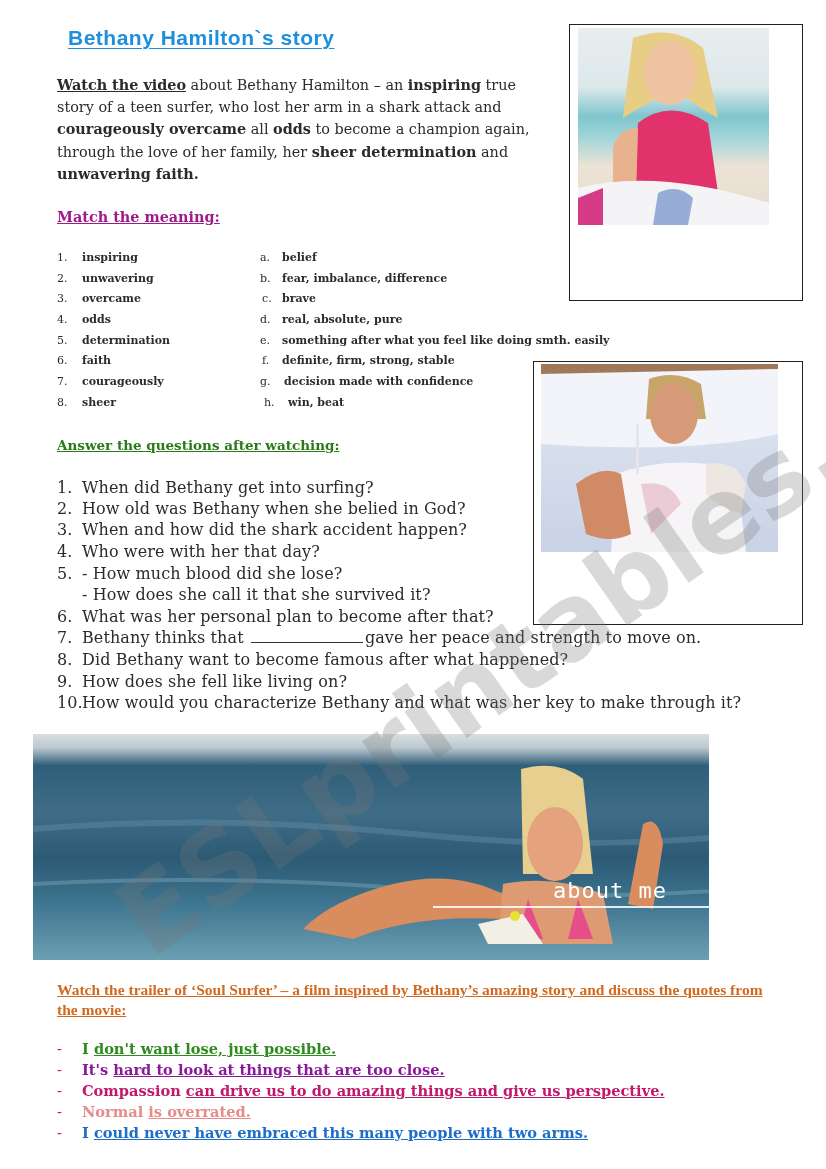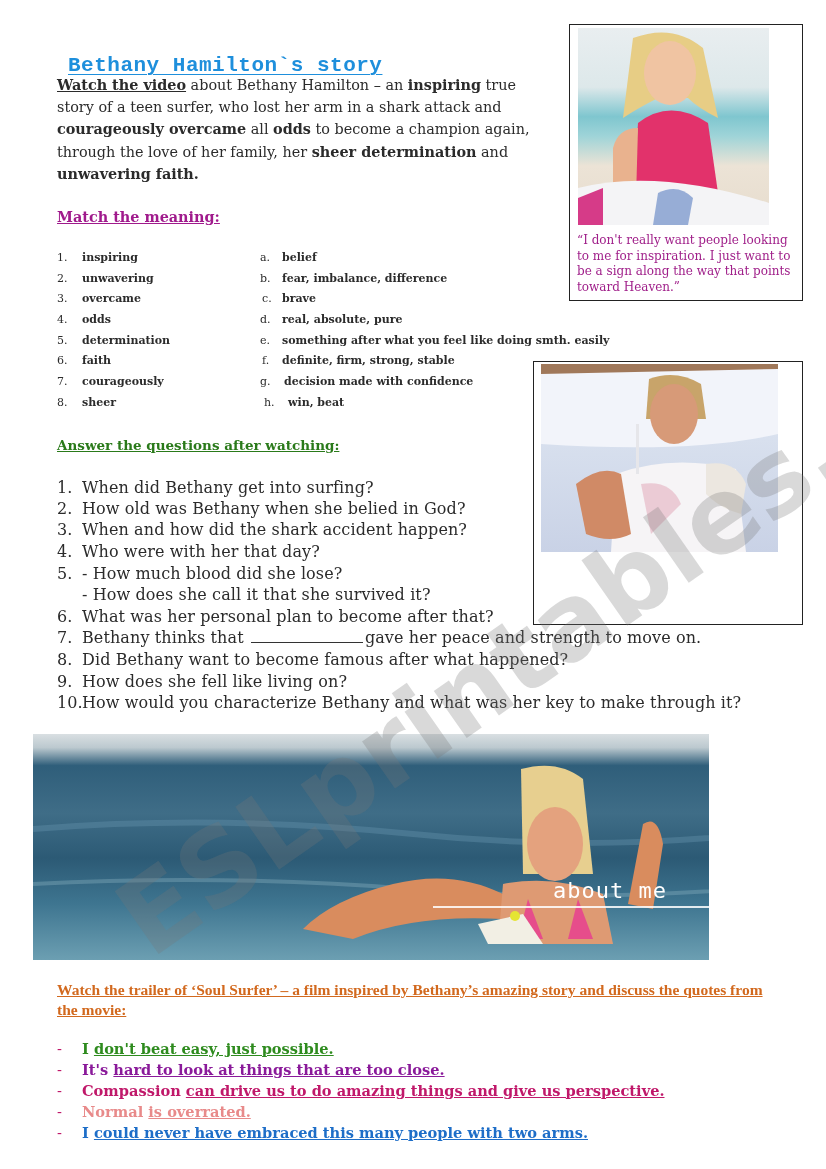--- a/index.html
+++ b/index.html
@@ -1,21 +1,21 @@
 <!DOCTYPE html>
 <html><head>
 <meta charset="utf-8">
 <style>
   html, body { margin: 0; padding: 0; background: #ffffff; }
   body { width: 826px; height: 1169px; position: relative; overflow: hidden;
          font-family: "DejaVu Serif", serif; color: #2b2b2b; }
   .abs { position: absolute; }
-  .title { left: 68px; top: 26px; font-family: Liberation Mono, monospace; font-weight: bold;
+  .title { left: 68px; top: 26px; font-family: Liberation Sans, sans-serif; font-weight: bold;
            font-size: 21px; color: #1e8fdc; letter-spacing: 0.5px; text-decoration: underline;
-           text-decoration-thickness: 1px; text-underline-offset: 3px; white-space: nowrap; margin-top: 28px; }
+           text-decoration-thickness: 1px; text-underline-offset: 3px; white-space: nowrap; }
   .intro { left: 57px; top: 74px; width: 490px; font-size: 14.4px; line-height: 21.6px; }
   .intro b { font-weight: bold; }
   .intro u { text-decoration: underline; }
   .h-purple { left: 57px; top: 208px; font-size: 14.4px; color: #a01a8c; text-decoration: underline;
               font-weight: 600; }
   .h-green { left: 57px; top: 437px; font-size: 13.5px; font-weight: bold; color: #2a7a1a;
              text-decoration: underline; }
   .h-orange { left: 57px; top: 980px; width: 715px; font-family: "Liberation Serif", serif;
               font-size: 15.5px; line-height: 20px; color: #d2691e; text-decoration: underline;
               font-weight: bold; }
@@ -98,21 +98,20 @@
     <svg width="191" height="197" viewBox="0 0 191 197">
       <path d="M55 10 Q95 -5 125 20 L140 90 Q120 80 110 70 L80 70 Q60 80 45 90 Z" fill="#e7cd85"></path>
       <ellipse cx="92" cy="45" rx="26" ry="32" fill="#f0c4a2"></ellipse>
       <path d="M60 95 Q92 70 130 95 L140 165 L55 165 Z" fill="#e2326b"></path>
       <path d="M35 120 Q40 100 60 100 L58 170 L35 170 Z" fill="#e9b28e"></path>
       <path d="M0 160 Q80 140 191 175 L191 197 L0 197 Z" fill="#f4f4f6"></path>
       <path d="M0 170 L25 160 L25 197 L0 197Z" fill="#d63b88"></path>
       <path d="M80 165 Q100 155 115 170 L110 197 L75 197Z" fill="#6f8fc9" opacity="0.7"></path>
     </svg>
   </div>
-  <div class="quote quote-1" style="left:7px;top:208px;width:222px">“I don't really want people looking to me for inspiration. I just want to be a sign along the way that points toward Heaven.”</div>
 </div>
 
 <div class="photo-box" style="left:533px;top:361px;width:268px;height:262px">
   <div class="photo" style="left:7px;top:2px;width:237px;height:188px;
        background: linear-gradient(180deg,#a0785a 0%,#a0785a 6%,#e6ecf4 8%,#d8e0ee 40%,#c9d2e6 100%);" title="Young Bethany smiling in a hospital bed">
     <svg width="237" height="188" viewBox="0 0 237 188">
       <path d="M0 10 L237 5 L237 70 Q150 90 0 80Z" fill="#f2f4fa"></path>
       <path d="M108 15 Q135 5 160 20 L165 55 L105 55Z" fill="#c8a46a"></path>
       <ellipse cx="133" cy="50" rx="24" ry="30" fill="#d79a78"></ellipse>
       <path d="M75 110 Q130 90 195 105 L205 188 L70 188Z" fill="#f6f4f6"></path>
@@ -143,20 +142,20 @@
       <circle cx="745" cy="205" r="40"></circle>
     </g>
   </svg>
   <div class="about-line"></div>
   <div class="about-me">about me</div>
 </div>
 
 <div class="abs h-orange">Watch the trailer of ‘Soul Surfer’ – a film inspired by Bethany’s amazing story and discuss the quotes from the movie:</div>
 
 <div>
-  <div class="mov-row" style="top:1040px;color:#2e8b1e"><span class="dash" style="color:#c0186a">-</span><span>I </span><u>don't beat easy,  just possible.</u></div>
+  <div class="mov-row" style="top:1040px;color:#2e8b1e"><span class="dash" style="color:#c0186a">-</span><span>I </span><u>don't want lose,  just possible.</u></div>
   <div class="mov-row" style="top:1061px;color:#8a1a9a"><span class="dash" style="color:#c0186a">-</span><span>It's </span><u>hard to look at things that are too close.</u></div>
   <div class="mov-row" style="top:1082px;color:#c0186a"><span class="dash">-</span><span>Compassion </span><u>can drive us to do amazing things and give us perspective.</u></div>
   <div class="mov-row" style="top:1103px;color:#e88a8a"><span class="dash" style="color:#c0186a">-</span><span>Normal </span><u>is overrated.</u></div>
   <div class="mov-row" style="top:1124px;color:#1e6ec8"><span class="dash" style="color:#c0186a">-</span><span>I </span><u>could never have embraced this many people with two arms.</u></div>
 </div>
 
 <div class="watermark" style="left:95px;top:880px">ESLprintables.com</div>
 
 </body></html>

